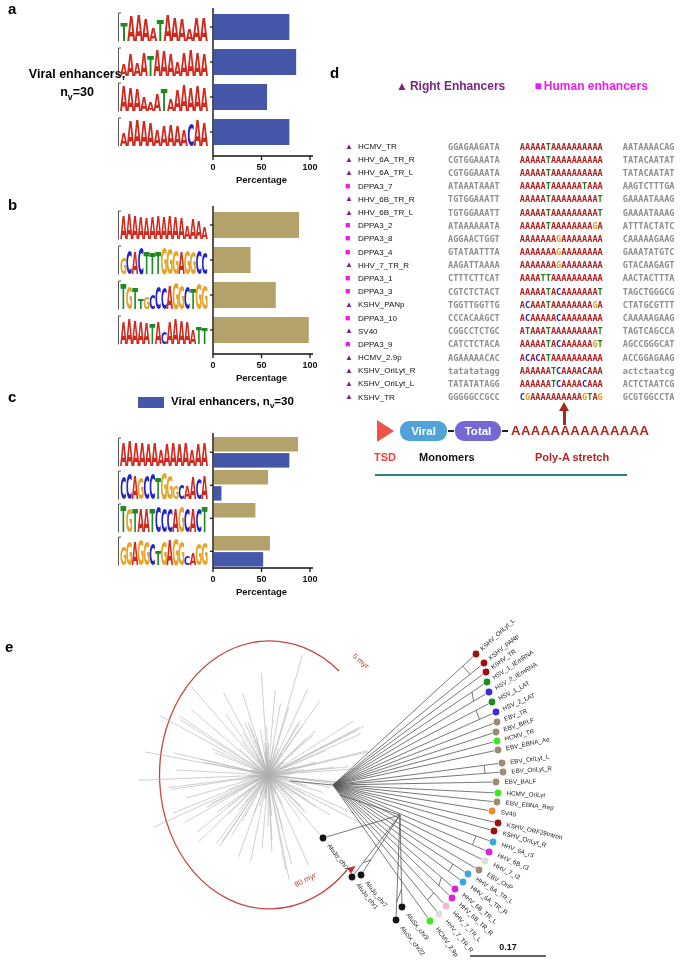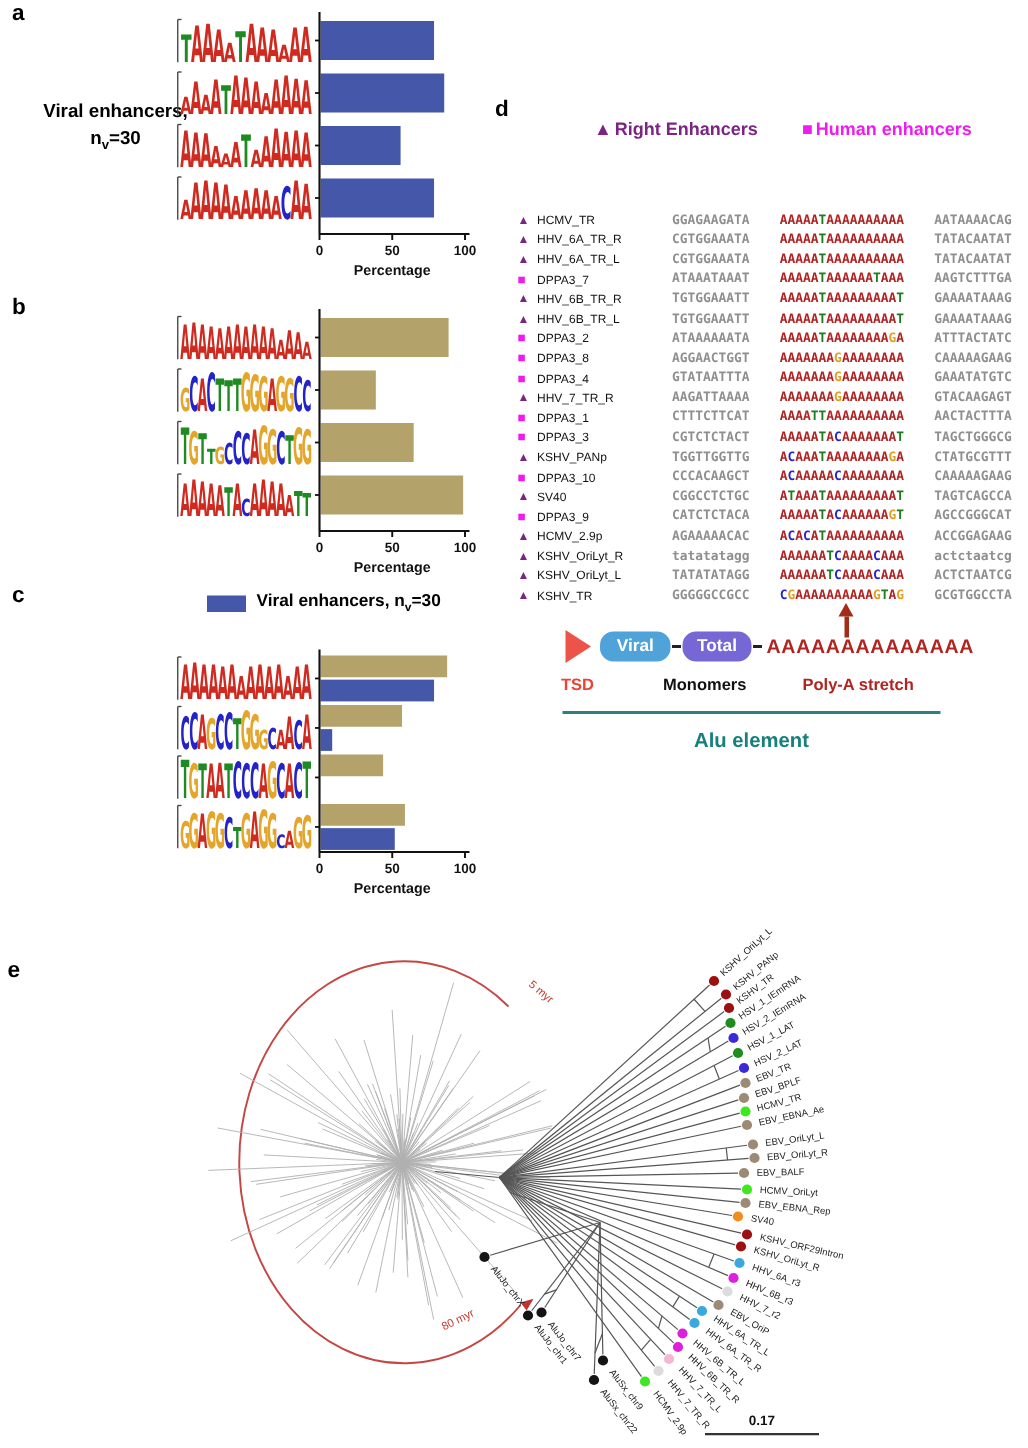--- a/index.html
+++ b/index.html
@@ -452,24 +452,23 @@
   <div class="up-arrow-head" style="left:559px;top:402px"></div>
   <div class="up-arrow-shaft" style="left:563px;top:411px;height:14px"></div>
 
   <div class="alu-tri" style="left:377px;top:420px"></div>
   <div class="alu-box" id="alu-left" style="left:400px;top:421px;width:47px;background:#4fa3d8">Viral</div>
   <div class="alu-dash" style="left:448px;top:430px;width:6px"></div>
   <div class="alu-box" id="alu-right" style="left:455px;top:421px;width:46px;background:#7668d4">Total</div>
   <div class="alu-dash" style="left:502px;top:430px;width:6px"></div>
   <div class="alu-polya" style="left:511px;top:423px">AAAAAAAAAAAAAA</div>
   <div class="alu-label" style="left:374px;top:451px;color:#ed4337">TSD</div>
-  <div class="alu-label" style="left:442px;top:451px;color:#111">Monomers</div>
+  <div class="alu-label" style="left:419px;top:451px;color:#111">Monomers</div>
   <div class="alu-label" style="left:535px;top:451px;color:#b22420">Poly-A stretch</div>
   <div class="alu-line" style="left:375px;top:474px;width:252px"></div>
-  <div class="alu-title" style="left:375px;top:486px;width:252px">Alu element</div>
 
   <div class="pletter" style="left:5px;top:638px">e</div>
   <svg id="tree-svg" style="left:0;top:635px" width="685" height="330">
     <path id="time-arc" d="M 339,36 A 110 134 0 1 0 347,235" fill="none" stroke="#bf3330" stroke-width="1.3" opacity="0.9"></path>
     <polygon points="0,-3.4 8.5,0 0,3.4" transform="translate(349,236) rotate(-38)" fill="#bf3330"></polygon>
     <text x="352" y="22" transform="rotate(40 352 22)" font-size="7.5" fill="#c0392b">5 myr</text>
     <text x="296" y="252" transform="rotate(-26 296 252)" font-size="7.5" fill="#c0392b">80 myr</text>
     <g id="starburst">
         <line x1="268" y1="140" x2="358.6188051080793" y2="133.64630254495785" stroke="#b0b0b0" stroke-width="0.6"></line>
         <line x1="268" y1="140" x2="198.14154916916112" y2="207.20577485783608" stroke="#b0b0b0" stroke-width="0.6"></line>

